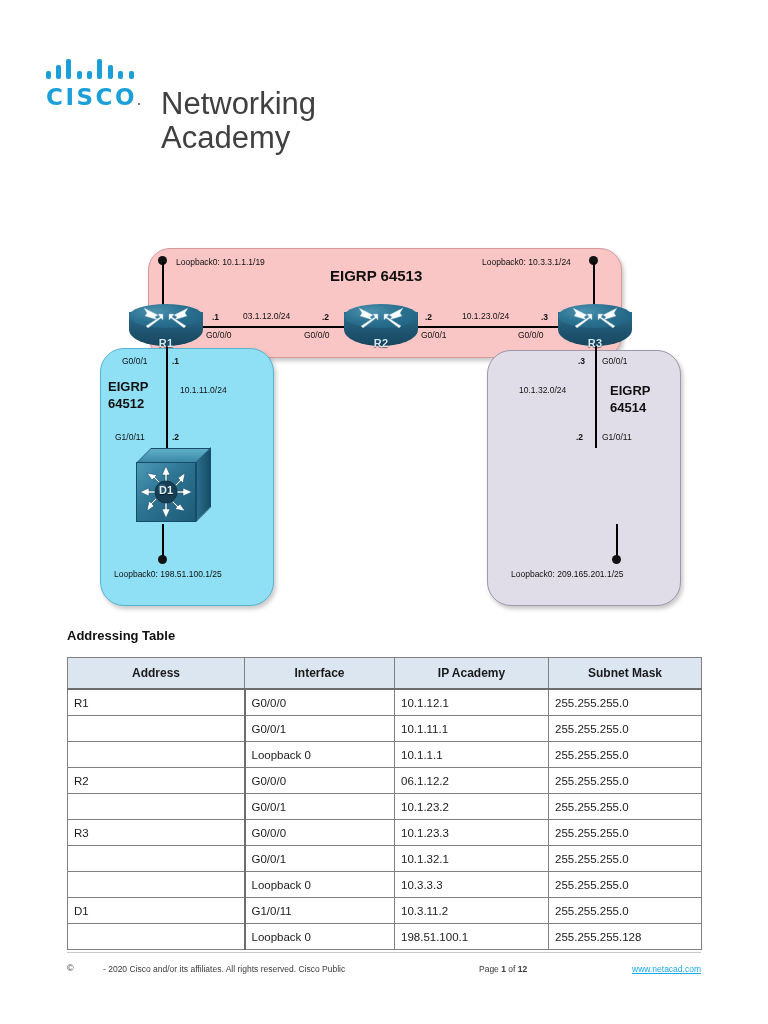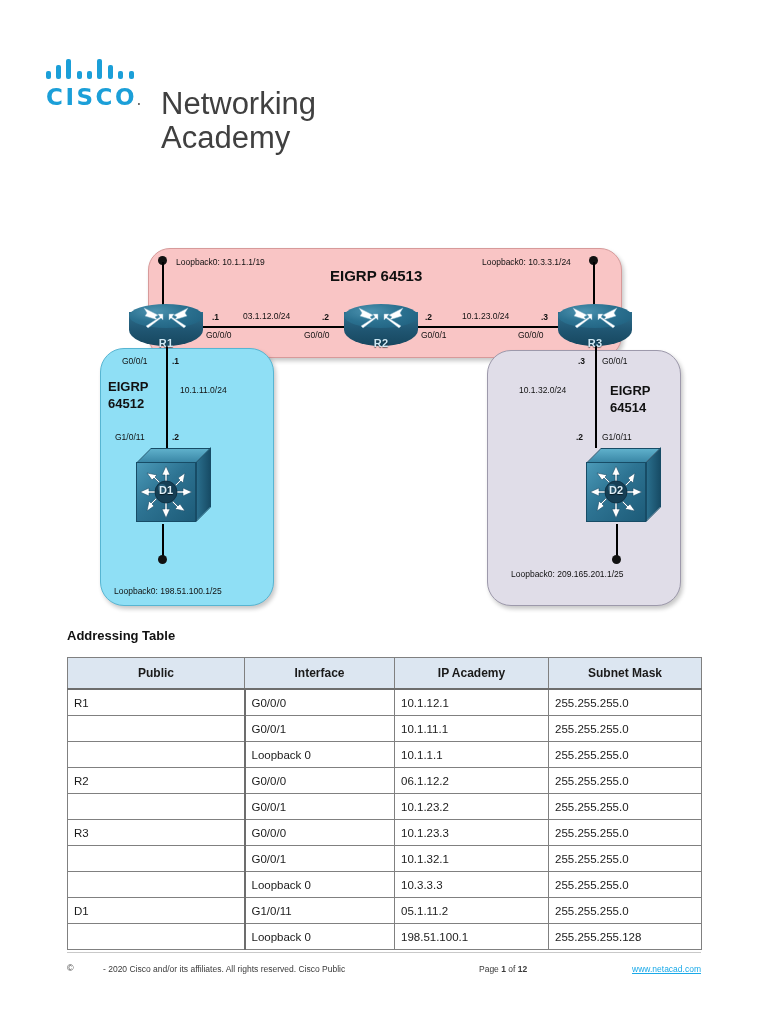--- a/index.html
+++ b/index.html
@@ -352,21 +352,21 @@
 
   <div class="link link-v" style="left:166px; top:110px; height:108px;"></div>
   <div class="lbl" style="left:122px; top:126px;">G0/0/1</div>
   <div class="lbl lbl-b" style="left:172px; top:126px;">.1</div>
   <div class="lbl" style="left:180px; top:155px;">10.1.11.0/24</div>
   <div class="lbl" style="left:115px; top:202px;">G1/0/11</div>
   <div class="lbl lbl-b" style="left:172px; top:202px;">.2</div>
 
   <div class="link link-v" style="left:162px; top:294px; height:34px;"></div>
   <div class="dot" style="left:158px; top:325px;"></div>
-  <div class="lbl" style="left:114px; top:356px;text-align:right;">Loopback0: 198.51.100.1/25</div>
+  <div class="lbl" style="left:114px; top:339px;text-align:right;">Loopback0: 198.51.100.1/25</div>
 
   <div class="link link-v" style="left:595px; top:110px; height:108px;"></div>
   <div class="lbl lbl-b" style="left:578px; top:126px;">.3</div>
   <div class="lbl" style="left:602px; top:126px;">G0/0/1</div>
   <div class="lbl" style="left:519px; top:155px;">10.1.32.0/24</div>
   <div class="lbl lbl-b" style="left:576px; top:202px;">.2</div>
   <div class="lbl" style="left:602px; top:202px;">G1/0/11</div>
 
   <div class="link link-v" style="left:616px; top:294px; height:34px;"></div>
   <div class="dot" style="left:612px; top:325px;"></div>
@@ -428,55 +428,35 @@
         <path d="M49 49 L39 47 L41 45 L36 40 L37 39 L42 44 L44 42 Z"></path>
         <path d="M49 11 L47 21 L45 19 L40 24 L39 23 L44 18 L42 16 Z"></path>
         <path d="M11 49 L13 39 L15 41 L20 36 L21 37 L16 42 L18 44 Z"></path>
       </g>
       <circle cx="30" cy="30" r="11" fill="#163f55" stroke="#0e2c3d" stroke-width="0.8"></circle>
       <circle cx="26" cy="26" r="4" fill="#3a7e9e" opacity="0.5"></circle>
     </svg>
     <div class="sname">D1</div>
   </div>
 
-  <div class="switchbox" style="left:586px; top:218px;">
-    <div class="sidef"></div>
-    <div class="topf"></div>
-    <div class="face"></div>
-    <svg width="60" height="60" viewBox="0 0 60 60">
-      <g fill="#ffffff" stroke="#1c4f69" stroke-width="0.6">
-        <path d="M30 4 L34 13 L31 13 L31 21 L29 21 L29 13 L26 13 Z"></path>
-        <path d="M30 56 L26 47 L29 47 L29 39 L31 39 L31 47 L34 47 Z"></path>
-        <path d="M4 30 L13 26 L13 29 L21 29 L21 31 L13 31 L13 34 Z"></path>
-        <path d="M56 30 L47 34 L47 31 L39 31 L39 29 L47 29 L47 26 Z"></path>
-        <path d="M11 11 L21 13 L19 15 L24 20 L23 21 L18 16 L16 18 Z"></path>
-        <path d="M49 49 L39 47 L41 45 L36 40 L37 39 L42 44 L44 42 Z"></path>
-        <path d="M49 11 L47 21 L45 19 L40 24 L39 23 L44 18 L42 16 Z"></path>
-        <path d="M11 49 L13 39 L15 41 L20 36 L21 37 L16 42 L18 44 Z"></path>
-      </g>
-      <circle cx="30" cy="30" r="11" fill="#163f55" stroke="#0e2c3d" stroke-width="0.8"></circle>
-      <circle cx="26" cy="26" r="4" fill="#3a7e9e" opacity="0.5"></circle>
-    </svg>
-    <div class="sname">D2</div>
-  </div>
 
 </div>
 
 <div class="sec-title">Addressing Table</div>
 
 <table class="addr">
   <colgroup>
     <col class="col-dev">
       <col class="col-int">
       <col class="col-ip">
       <col class="col-sm">
   </colgroup>
   <thead>
     <tr>
-      <th>Public</th>
+      <th>Address</th>
       <th>Interface</th>
       <th>IP Academy</th>
       <th>Subnet Mask</th>
     </tr>
   </thead>
   <tbody>
       <tr class="grp-start">
         <td class="dev">R1</td>
         <td>G0/0/0</td>
         <td>10.1.12.1</td>
@@ -520,21 +500,21 @@
       </tr>
       <tr>
         <td class="dev"></td>
         <td>Loopback 0</td>
         <td>10.3.3.3</td>
         <td>255.255.255.0</td>
       </tr>
       <tr class="grp-start">
         <td class="dev">D1</td>
         <td>G1/0/11</td>
-        <td>05.1.11.2</td>
+        <td>10.3.11.2</td>
         <td>255.255.255.0</td>
       </tr>
       <tr>
         <td class="dev"></td>
         <td>Loopback 0</td>
         <td>198.51.100.1</td>
         <td>255.255.255.128</td>
       </tr>
     </tbody>
 </table>

